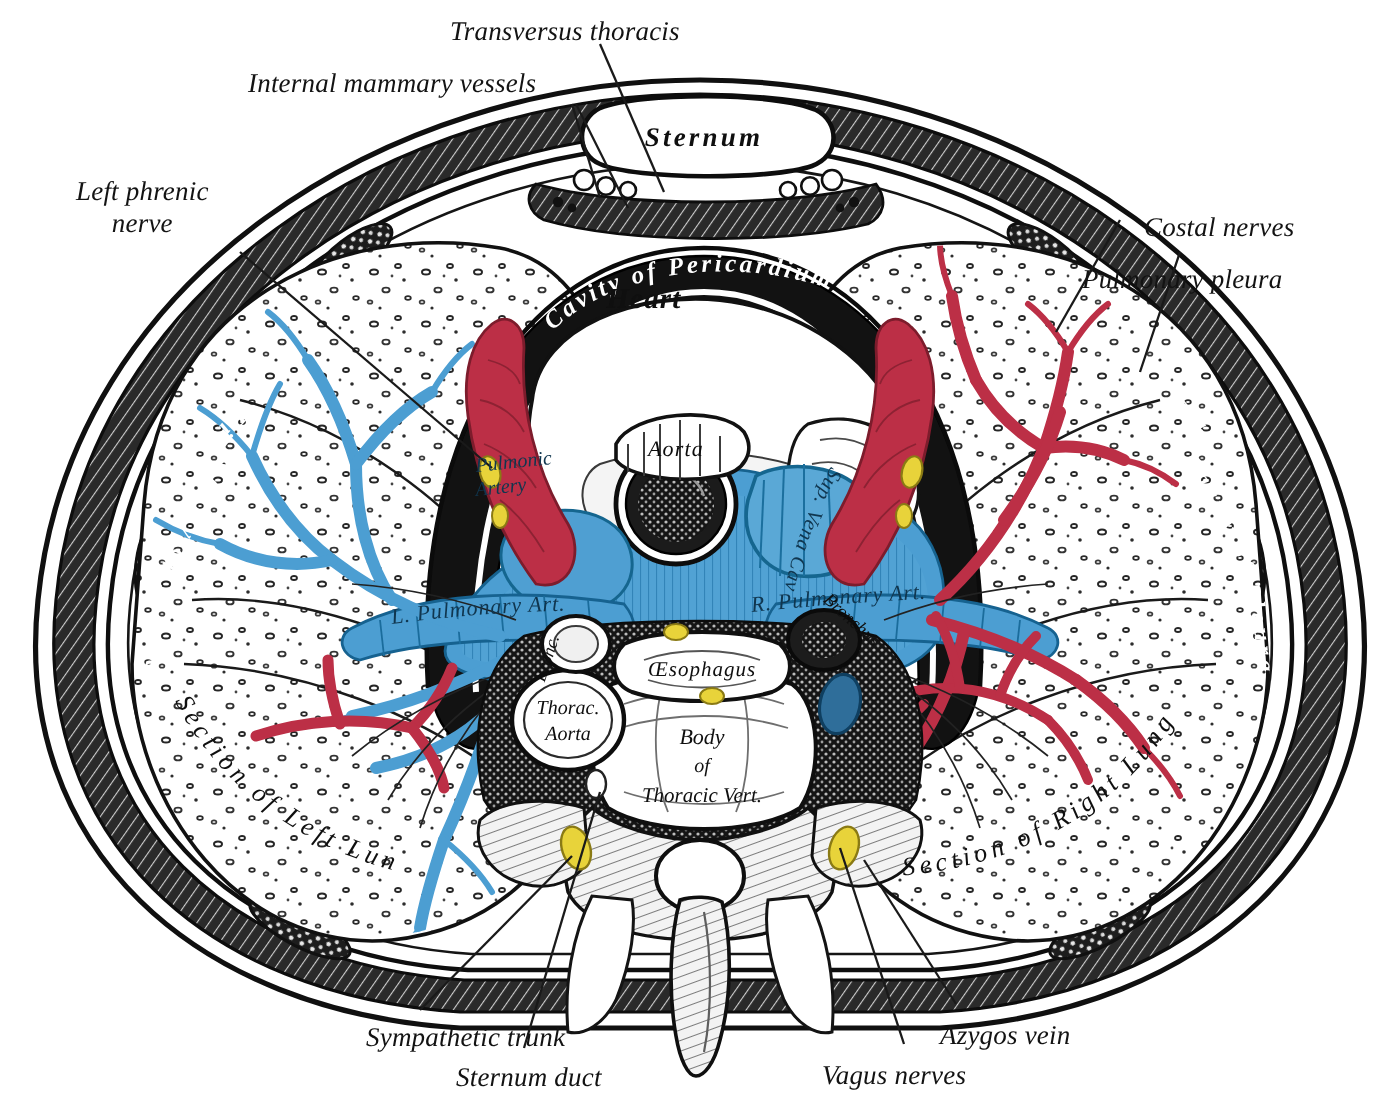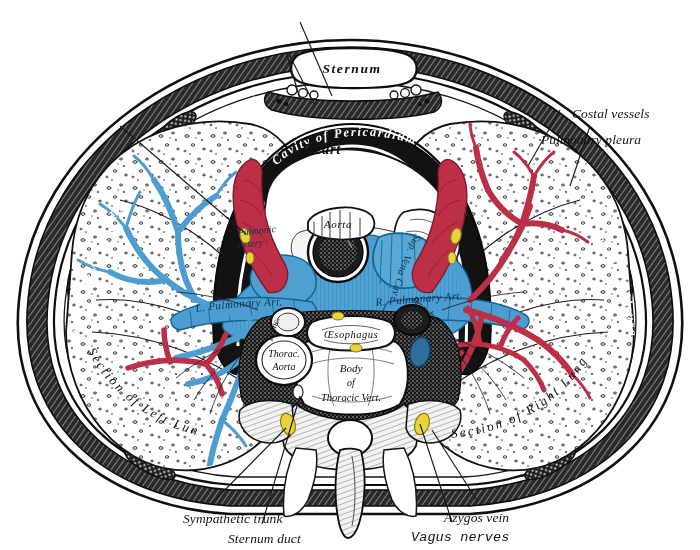--- a/index.html
+++ b/index.html
@@ -455,28 +455,34 @@
     <text x="284" y="357" font-size="10" text-anchor="middle">Thorac.</text>
     <text x="284" y="370" font-size="10" text-anchor="middle">Aorta</text>
     <text x="351" y="372" font-size="11" text-anchor="middle">Body</text>
     <text x="351" y="386" font-size="10" text-anchor="middle">of</text>
     <text x="351" y="401" font-size="10.5" text-anchor="middle">Thoracic Vert.</text>
     <text x="276" y="330" font-size="9" text-anchor="middle" transform="rotate(-72 276 330)">Bronc.</text>
     <text x="424" y="312" font-size="9" text-anchor="middle" transform="rotate(42 424 312)">Bronchus</text>
   </g>
 </svg>
 
-
-
+<div class="lbl lbl-out" style="left:225px;top:8px;">Transversus thoracis</div>
+
+<div class="lbl lbl-out" style="left:124px;top:34px;">Internal mammary vessels</div>
+
+<div class="lbl lbl-out two ctr" style="left:38px;top:88px;">
+  <div>Left phrenic</div>
+  <div>nerve</div>
+</div>
 
 <div class="lbl lbl-out" style="left:541px;top:84px;margin-top:48px;">Pulmonary pleura</div>
 
-<div class="lbl lbl-out" style="left:572px;top:106px;">Costal vessels</div>
+<div class="lbl lbl-out" style="left:572px;top:106px;">Costal nerves</div>
 
 <div class="lbl lbl-out" style="left:143px;top:511px;margin-left:40px;">Sympathetic trunk</div>
 
 <div class="lbl lbl-out" style="left:228px;top:531px;">Sternum duct</div>
 
-<div class="lbl lbl-out" style="left:411px;top:530px;font-family:Liberation Mono, monospace;">Vagus nerves</div>
-
-<div class="lbl lbl-out" style="left:444px;top:510px;">Azygos vein</div>
+<div class="lbl lbl-out" style="left:411px;top:530px;">Vagus nerves</div>
+
+<div class="lbl lbl-out" style="left:470px;top:510px;">Azygos vein</div>
 
 </div>
 
 </body></html>

